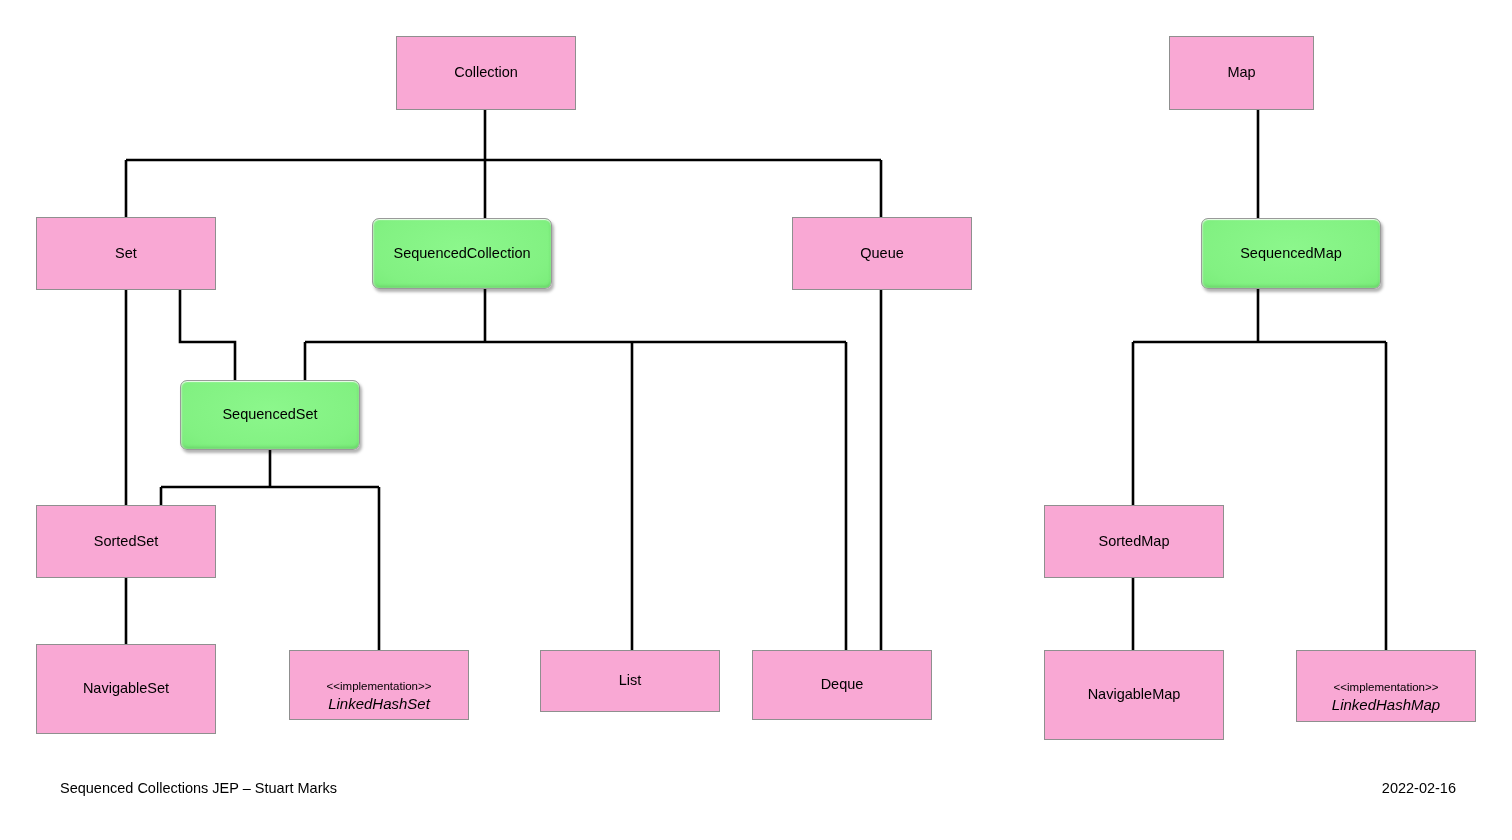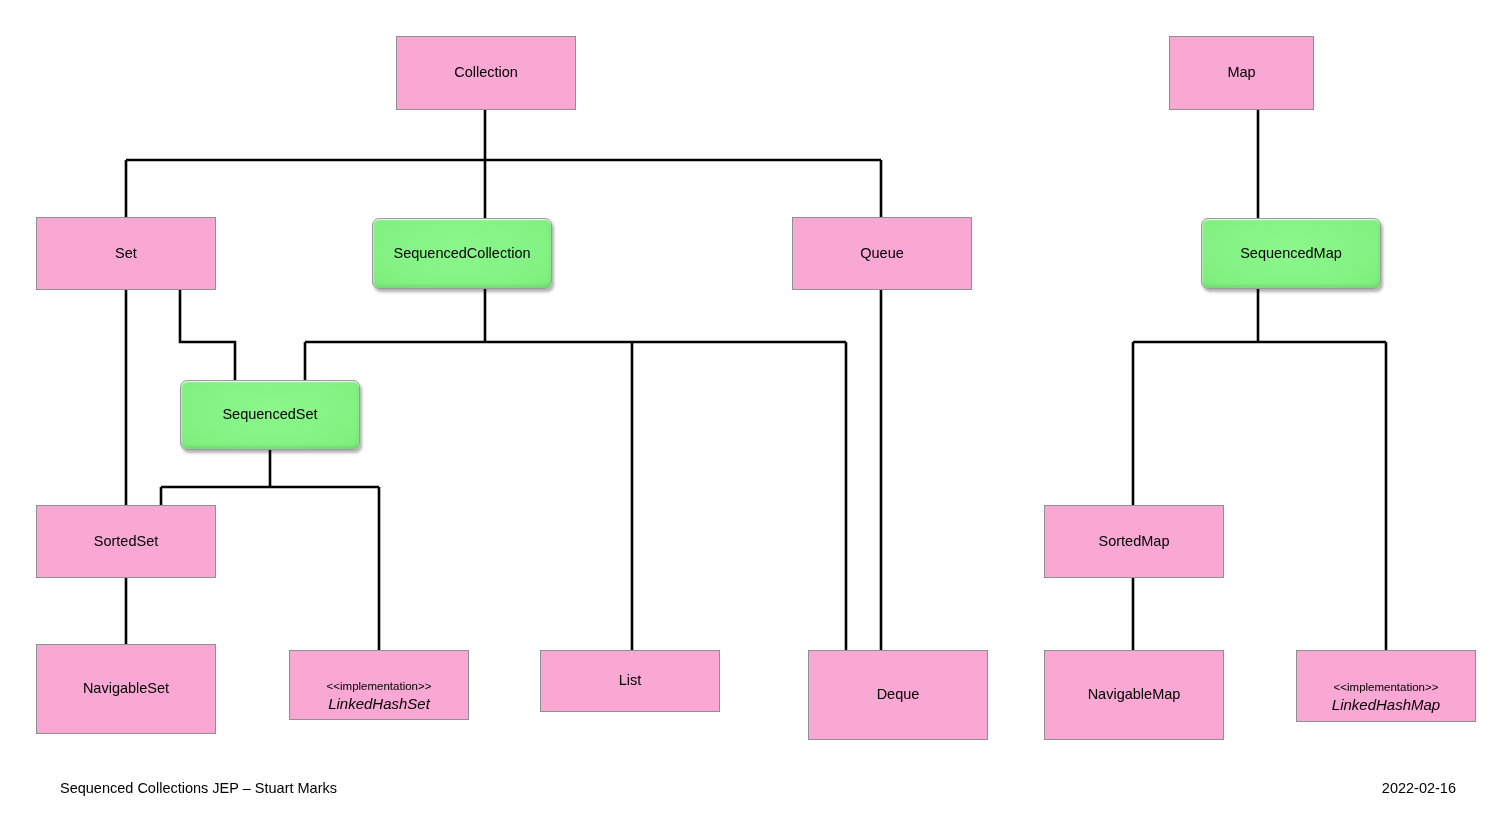--- a/index.html
+++ b/index.html
@@ -142,21 +142,21 @@
       <div class="node-box interface" style="left: 36px; top: 644px; width: 180px; height: 90px; justify-content: center;">
         <span class="node-label">NavigableSet</span>
       </div>
       <div class="node-box interface" style="left: 289px; top: 650px; width: 180px; height: 70px;">
         <span class="node-label stereotype-label">&lt;&lt;implementation&gt;&gt;</span>
         <span class="node-label impl-name-label">LinkedHashSet</span>
       </div>
       <div class="node-box interface" style="left: 540px; top: 650px; width: 180px; height: 62px;">
         <span class="node-label">List</span>
       </div>
-      <div class="node-box interface" style="left: 808px; top: 650px; width: 180px; height: 90px;">
+      <div class="node-box interface" style="left: 752px; top: 650px; width: 180px; height: 70px;">
         <span class="node-label">Deque</span>
       </div>
       <div class="node-box interface" style="left: 1044px; top: 650px; width: 180px; height: 90px;">
         <span class="node-label">NavigableMap</span>
       </div>
       <div class="node-box interface" style="left: 1296px; top: 650px; width: 180px; height: 72px;">
         <span class="node-label stereotype-label">&lt;&lt;implementation&gt;&gt;</span>
         <span class="node-label impl-name-label">LinkedHashMap</span>
       </div>
     </div>

